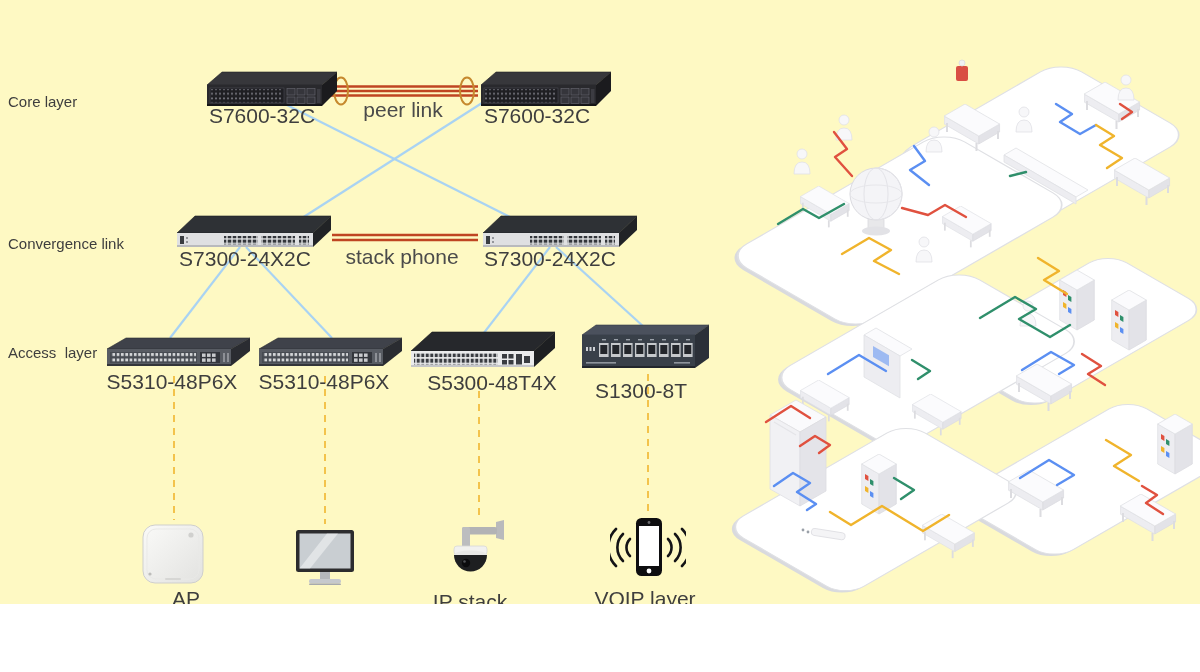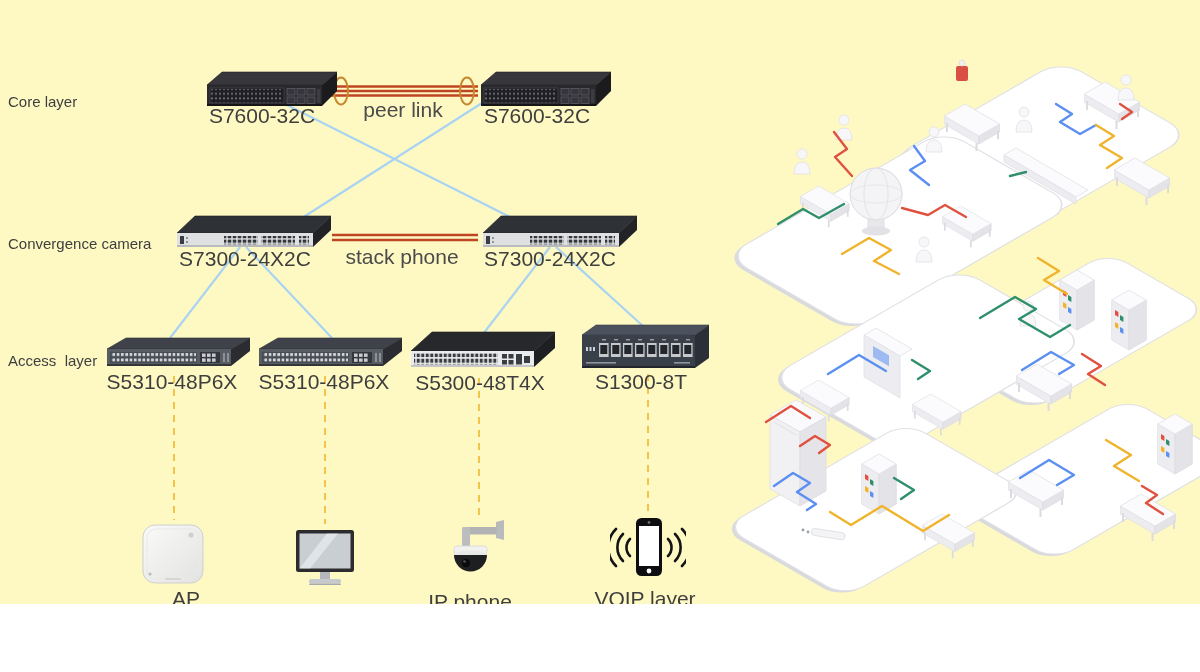--- a/index.html
+++ b/index.html
@@ -264,22 +264,22 @@
     </g>
     <g>
       <line class="drop" x1="174" y1="376" x2="174" y2="520"></line>
       <line class="drop" x1="325" y1="376" x2="325" y2="524"></line>
       <line class="drop" x1="479" y1="378" x2="479" y2="517"></line>
       <line class="drop" x1="648" y1="374" x2="648" y2="512"></line>
     </g>
   </svg>
 
   <div class="layer-lbl" style="top:93px">Core layer</div>
-  <div class="layer-lbl" style="top:235px">Convergence camera</div>
-  <div class="layer-lbl" style="top:352px">Access  layer</div>
+  <div class="layer-lbl" style="top:235px">Convergence link</div>
+  <div class="layer-lbl" style="top:344px">Access  layer</div>
 
   <div class="sw" style="left:198px;top:68px">
     <svg width="140" height="44">
         <use href="#sym-core"></use>
       </svg>
   </div>
   <div class="sw" style="left:472px;top:68px">
     <svg width="140" height="44">
         <use href="#sym-core"></use>
       </svg>
@@ -317,22 +317,22 @@
         <use href="#sym-acc48w"></use>
       </svg>
   </div>
   <div class="sw" style="left:578px;top:322px">
     <svg width="135" height="52">
         <use href="#sym-s1300"></use>
       </svg>
   </div>
   <div class="lbl" style="left:172px;top:373px">S5310-48P6X</div>
   <div class="lbl" style="left:324px;top:373px">S5310-48P6X</div>
-  <div class="lbl" style="left:480px;top:374px">S5300-48T4X</div>
-  <div class="lbl" style="left:641px;top:373px">S1300-8T</div>
+  <div class="lbl" style="left:492px;top:374px">S5300-48T4X</div>
+  <div class="lbl" style="left:641px;top:382px">S1300-8T</div>
 
   <div class="dev" style="left:133px;top:520px">
     <svg width="80" height="70">
         <use href="#sym-ap"></use>
       </svg>
   </div>
   <div class="dev" style="left:290px;top:526px">
     <svg width="70" height="64">
         <use href="#sym-pc"></use>
       </svg>
@@ -342,21 +342,21 @@
         <use href="#sym-cam"></use>
       </svg>
   </div>
   <div class="dev" style="left:610px;top:512px">
     <svg width="76" height="76">
         <use href="#sym-phone"></use>
       </svg>
   </div>
   <div class="lbl" style="left:186px;top:590px">AP</div>
   <div class="lbl" style="left:324px;top:604px">PC</div>
-  <div class="lbl" style="left:470px;top:593px">IP phone</div>
+  <div class="lbl" style="left:470px;top:593px">IP stack</div>
   <div class="lbl" style="left:645px;top:590px">VOIP layer</div>
 
   <svg width="484" height="650" viewBox="0 0 484 650" style="position:absolute;left:716px;top:8px">
 
     <g>
       <rect class="plate-shadow" x="0" y="4" width="150" height="195" rx="24" transform="matrix(0.866,0.5,-0.866,0.5,345,52)"></rect>
       <rect class="plate" x="0" y="0" width="150" height="195" rx="24" transform="matrix(0.866,0.5,-0.866,0.5,345,52)"></rect>
     </g>
     <g>
       <rect class="plate-shadow" x="0" y="4" width="150" height="252" rx="24" transform="matrix(0.866,0.5,-0.866,0.5,228,122)"></rect>

